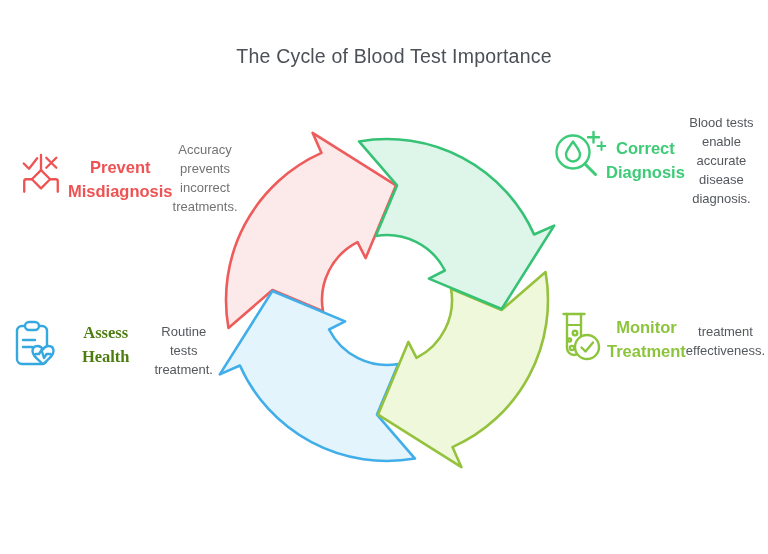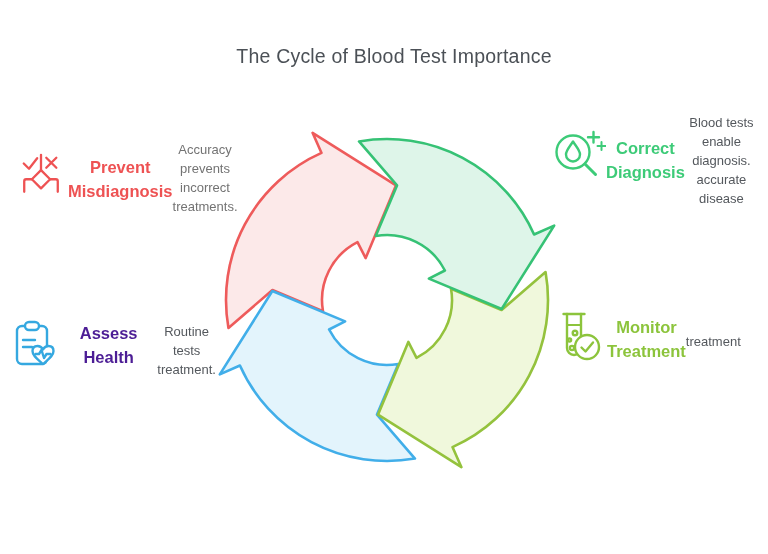--- a/index.html
+++ b/index.html
@@ -71,21 +71,21 @@
     <div class="icon" style="color: rgb(53, 168, 224);">
       <svg width="54" height="54" viewBox="0 0 54 54">
         <rect x="9" y="8" width="30" height="38" rx="5"></rect>
         <rect x="17" y="4" width="14" height="8" rx="4" fill="#ffffff" style="fill:#ffffff"></rect>
         <path d="M15 22 H27"></path>
         <path d="M15 29 H24"></path>
         <path d="M35 46 C30 41.5 24.5 38 24.5 33 Q24.5 28 29.5 28 Q33 28 35 31.5 Q37 28 40.5 28 Q45.5 28 45.5 33 C45.5 38 40 41.5 35 46 Z" style="fill:#ffffff"></path>
         <path d="M27.5 36 H31 L33.5 32 L36 40 L38.5 36 H42.5"></path>
       </svg>
     </div>
-    <h2 class="heading" style="margin-top: 0; color: #4c1d95;">
+    <h2 class="heading" style="margin-top: 0; color: #4d7c0f; font-family: Liberation Serif, serif;">
       <span>Assess Health</span>
     </h2>
     <p class="body" style="margin-top: 11px; color: rgb(84, 88, 93);">
       <span>Routine tests</span>
       <span>treatment.</span>
     </p>
   </div>
 
   <div class="section" style="left:548px;top:103px;">
     <div class="icon" style="color: rgb(61, 203, 120);">
@@ -96,22 +96,22 @@
         <path d="M45.5 5 V15.5 M40 10.2 H51"></path>
         <path d="M53.5 15 V23 M49.5 19 H57.5" style="stroke-width:2"></path>
       </svg>
     </div>
     <h2 class="heading" style="margin-top: 8px; color: rgb(61, 203, 120);">
       <span>Correct</span>
       <span>Diagnosis</span>
     </h2>
     <p class="body" style="margin-top: 10px; color: rgb(84, 88, 93);">
       <span>Blood tests enable</span>
+      <span>accurate disease</span>
       <span>diagnosis.</span>
-      <span>accurate disease</span>
     </p>
   </div>
 
   <div class="section" style="left:551px;top:307px;">
     <div class="icon" style="color: rgb(140, 196, 60);">
       <svg width="56" height="58" viewBox="0 0 56 58">
         <path d="M12.5 7 H33.5"></path>
         <path d="M16 7 V41 A7 7 0 0 0 30 41 V7"></path>
         <path d="M17 18 H29" style="stroke-width:2"></path>
         <circle cx="24" cy="26" r="2.3"></circle>
@@ -120,16 +120,17 @@
         <circle cx="36" cy="40" r="12" style="fill:#ffffff"></circle>
         <path d="M30.5 40.5 L34.5 44.5 L42 35.5"></path>
       </svg>
     </div>
     <h2 class="heading" style="margin-top: 6px; color: rgb(140, 196, 60);">
       <span>Monitor</span>
       <span>Treatment</span>
     </h2>
     <p class="body" style="margin-top: 10px; color: rgb(84, 88, 93);">
       <span>treatment</span>
+      <span>effectiveness.</span>
     </p>
   </div>
 
 </div>
 
 </body></html>

